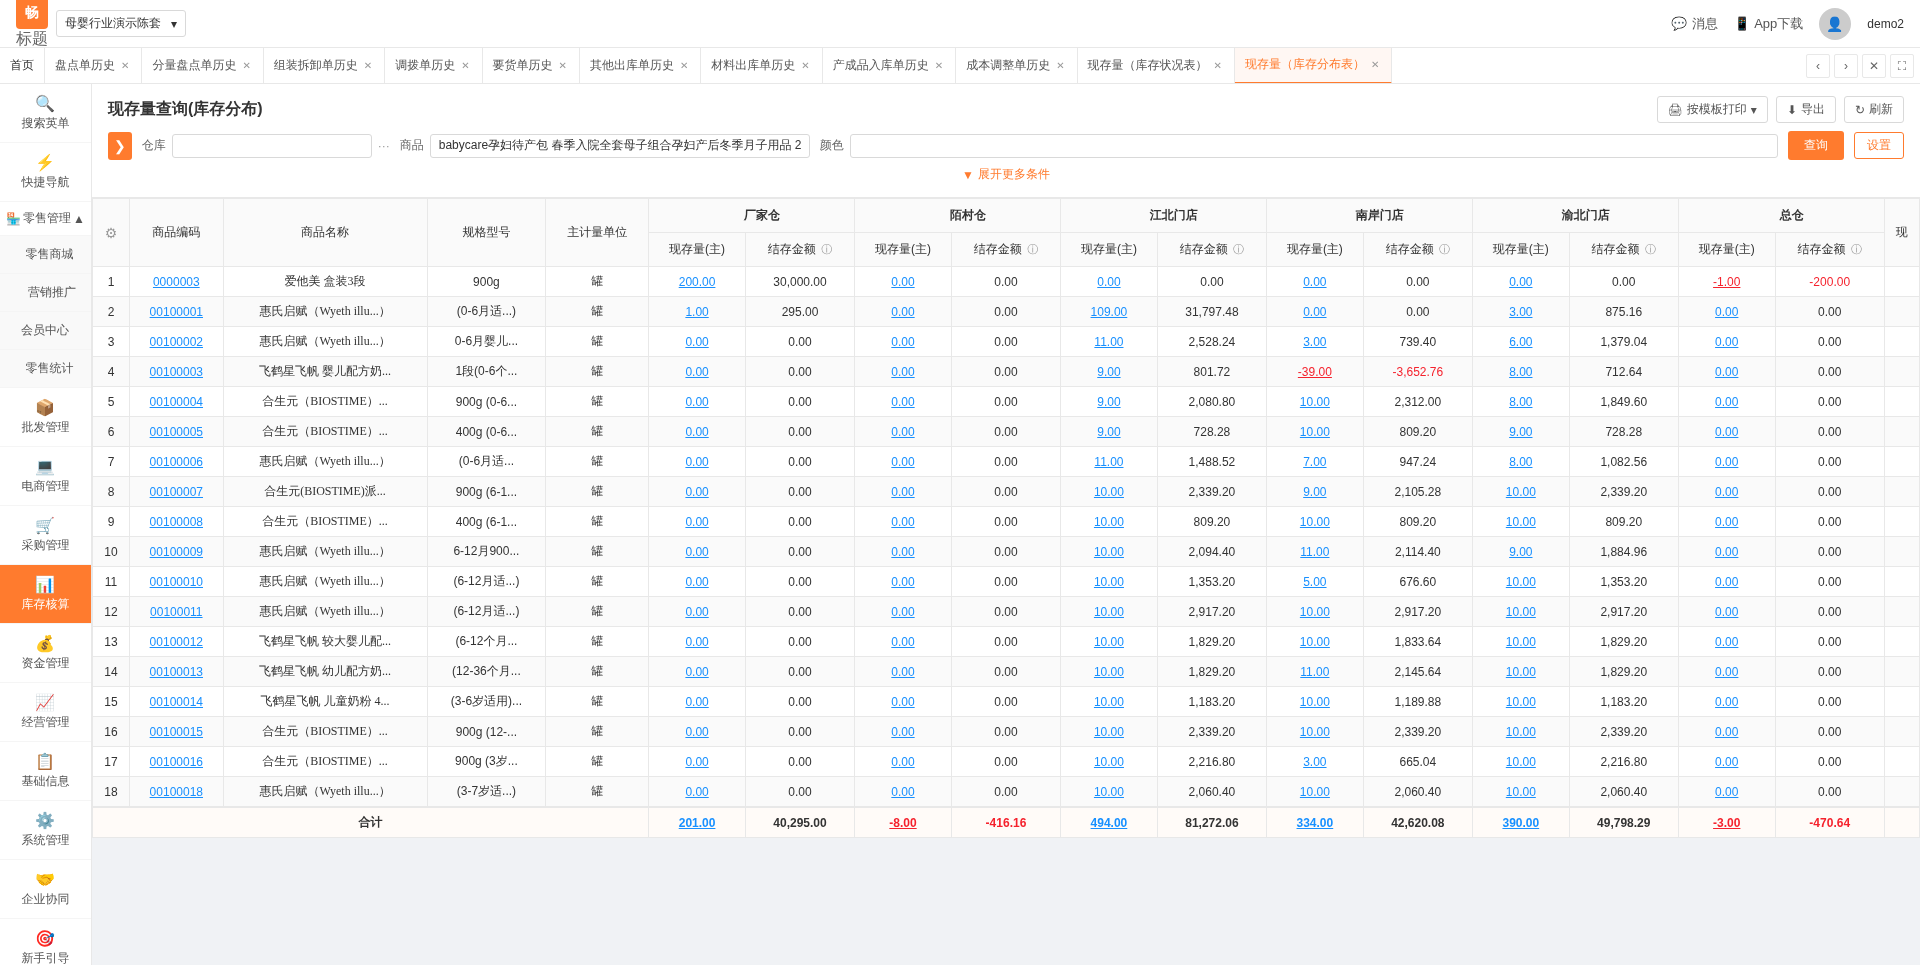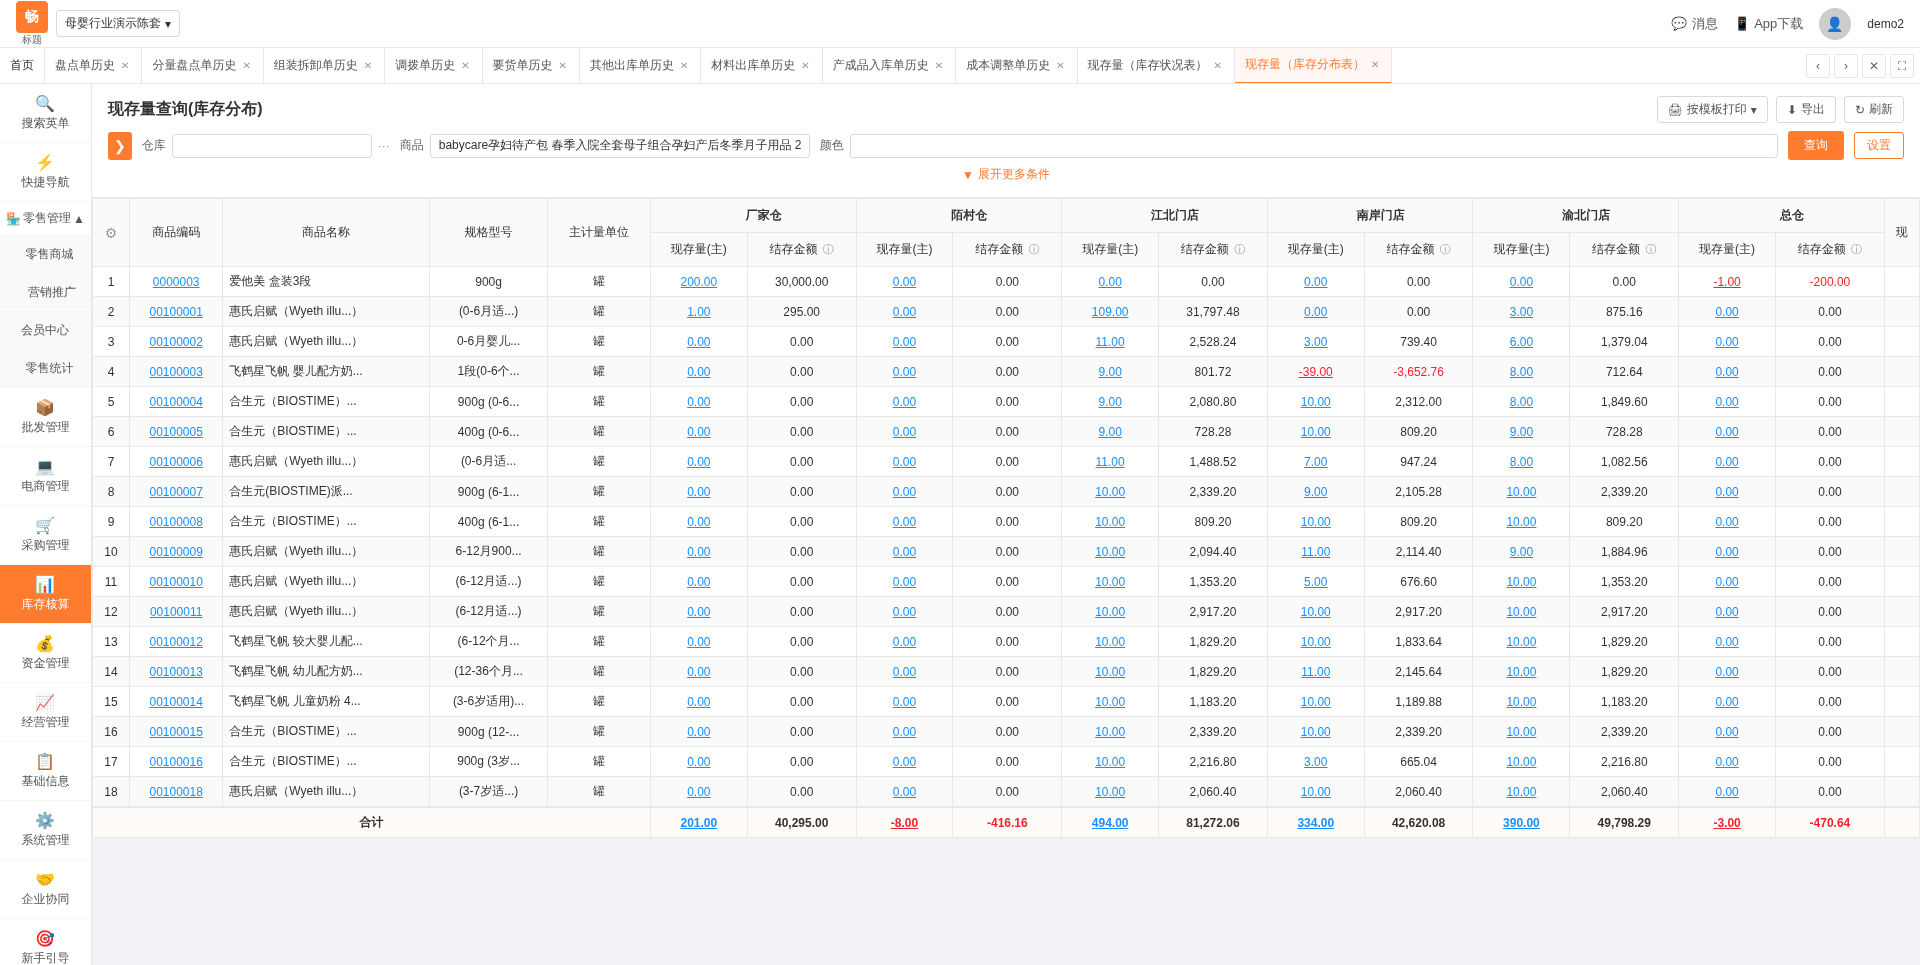--- a/index.html
+++ b/index.html
@@ -14,21 +14,21 @@
       justify-content: space-between;
       padding: 0 16px;
       border-bottom: 1px solid #e8e8e8;
       position: fixed;
       top: 0; left: 0; right: 0;
       z-index: 100;
     }
     .top-bar-left { display: flex; align-items: center; gap: 8px; }
     .logo-area { display: flex; flex-direction: column; align-items: center; cursor: pointer; }
     .logo-icon { width: 32px; height: 32px; background: #ff7b2e; border-radius: 4px; display: flex; align-items: center; justify-content: center; color: white; font-size: 14px; font-weight: bold; }
-    .logo-text { font-size: 10px; color: #666; }
+    .logo-text { font-size: 16px; color: #666; }
     .top-bar-right { display: flex; align-items: center; gap: 16px; }
     .top-bar-btn { display: flex; align-items: center; gap: 4px; cursor: pointer; color: #555; font-size: 13px; }
     .avatar { width: 32px; height: 32px; border-radius: 50%; background: #ccc; overflow: hidden; display: flex; align-items: center; justify-content: center; color: white; font-size: 14px; cursor: pointer; }
     
     
     .tabs-bar {
       position: fixed;
       top: 48px; left: 0; right: 0;
       height: 36px;
       background: #fff;
@@ -196,35 +196,35 @@
     td {
       border: 1px solid #e8e8e8;
       padding: 6px;
       text-align: center;
       color: #333;
       white-space: nowrap;
     }
     tr.summary-row td { background: #fffbf8; font-weight: bold; border-top: 2px solid #e8e8e8; }
     td.num-link { color: #1890ff; text-decoration: underline; cursor: pointer; }
     td.red { color: #f5222d; }
-    td.left-align { text-align: left; }
+    td.left-align { text-align: center; font-family: Liberation Serif, serif; }
     .info-icon { color: #999; cursor: pointer; margin-left: 2px; font-size: 11px; }
     .settings-icon { color: #999; cursor: pointer; font-size: 14px; }
     
     
     .table-wrapper {
       overflow-x: auto;
       overflow-y: auto;
       max-height: calc(100vh - 84px - 180px);
     }
     
     .brand-selector {
       display: flex;
       align-items: center;
-      gap: 4px;
+      gap: 10px;
       cursor: pointer;
       padding: 4px 8px;
       border: 1px solid #d9d9d9;
       border-radius: 3px;
       min-width: 120px;
       justify-content: flex-start;
     }
   </style>
 </head>
 <body>

